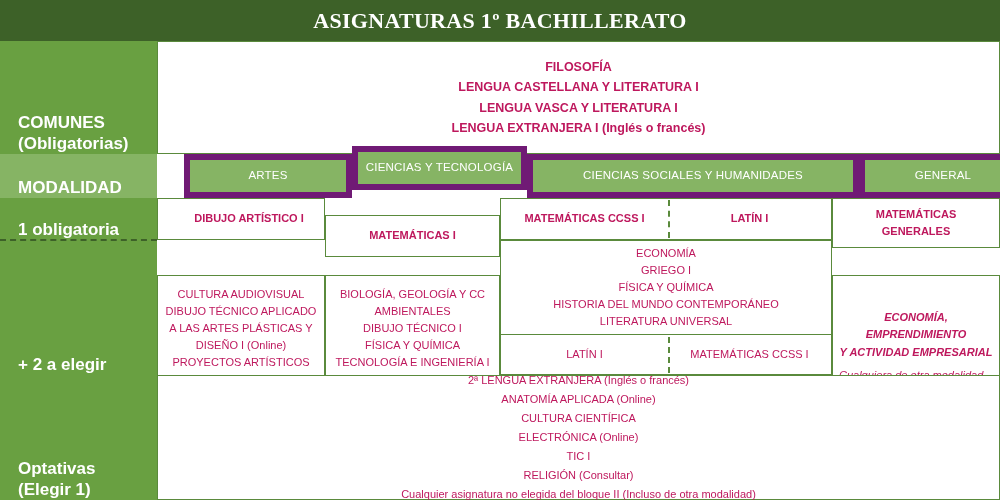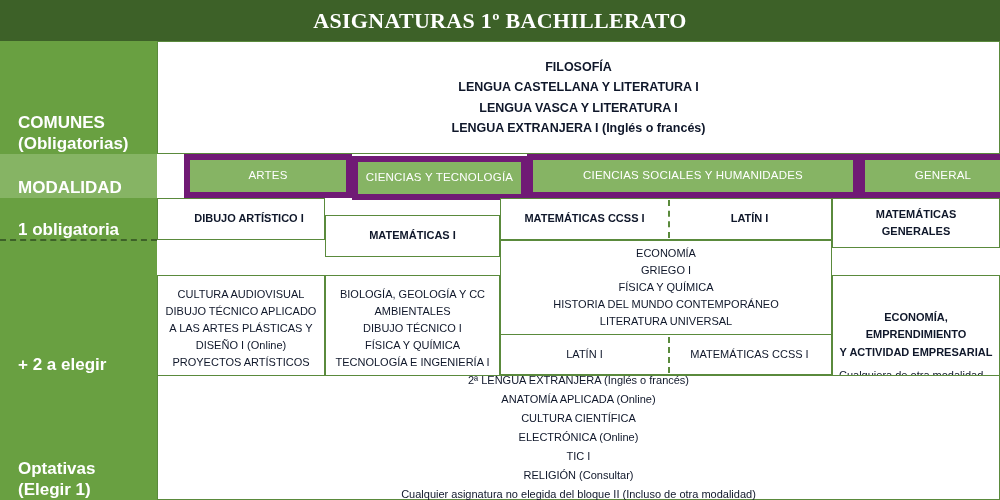--- a/index.html
+++ b/index.html
@@ -50,21 +50,21 @@
   .side-cell.light { background: #86b464; }
 
   .content-cell {
     position: absolute;
     background: #ffffff;
     border: 1px solid #5a8a3c;
     display: flex;
     align-items: center;
     justify-content: center;
     text-align: center;
-    color: #0f172a;
+    color: #be185d;
   }
   .content-cell .cell-text {
     font-size: 11px;
     line-height: 1.55;
     white-space: pre-line;
     padding: 2px 6px;
   }
   .content-cell.bold .cell-text { font-weight: bold; }
   .content-cell.head {
     background: #86b464;
@@ -118,21 +118,21 @@
 LENGUA EXTRANJERA I (Inglés o francés)</span>
   </div>
 
   <div class="side-cell light" style="top:154px; height:44px;">
     <span class="side-label">MODALIDAD</span>
   </div>
 
   <div class="content-cell head" style="left:157px; top:154px; width:168px; height:44px;">
     <span class="cell-text">ARTES</span>
   </div>
-  <div class="content-cell head" style="left:325px; top:156px; width:175px; height:44px;">
+  <div class="content-cell head" style="left:325px; top:146px; width:175px; height:44px;">
     <span class="cell-text">CIENCIAS Y TECNOLOGÍA</span>
   </div>
   <div class="content-cell head" style="left:500px; top:154px; width:332px; height:44px;">
     <span class="cell-text">CIENCIAS SOCIALES Y HUMANIDADES</span>
   </div>
   <div class="content-cell head" style="left:832px; top:154px; width:168px; height:44px;">
     <span class="cell-text">GENERAL</span>
   </div>
 
   <div class="side-cell" style="top:198px; height:42px;">
@@ -188,21 +188,21 @@
   </div>
 
   <div class="content-cell" style="left:500px; top:335px; width:168px; height:40px; border-right:none; border-top:none;">
     <span class="cell-text">LATÍN I</span>
   </div>
   <div class="content-cell" style="left:668px; top:335px; width:164px; height:40px; border-left:none; border-top:none;">
     <span class="cell-text">MATEMÁTICAS CCSS I</span>
   </div>
   <div class="dash-v" style="left:668px; top:337px; height:36px;"></div>
 
-  <div class="content-cell top-align" style="left:832px; top:240px; width:168px; height:135px; flex-direction:column;">
+  <div class="content-cell top-align" style="left:832px; top:240px; width:168px; height:135px; flex-direction:column;font-style:italic;">
     <span class="cell-text" style="font-weight:bold;">ECONOMÍA, EMPRENDIMIENTO
 Y ACTIVIDAD EMPRESARIAL</span>
     <span class="cell-text" style="margin-top:2px;">Cualquiera de otra modalidad</span>
   </div>
 
   <div class="side-cell" style="top:375px; height:125px;">
     <span class="side-label">Optativas
 (Elegir 1)</span>
   </div>
 

